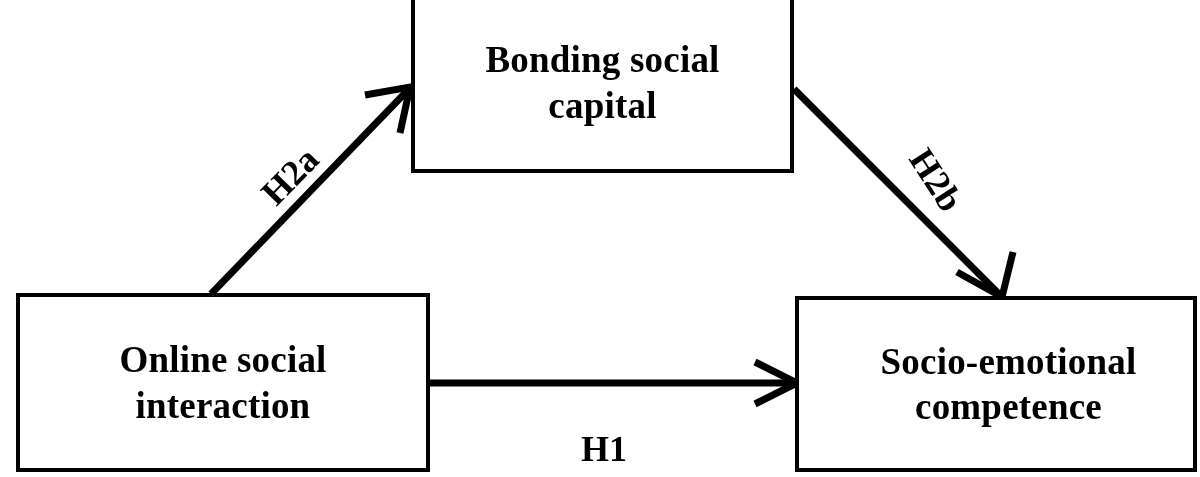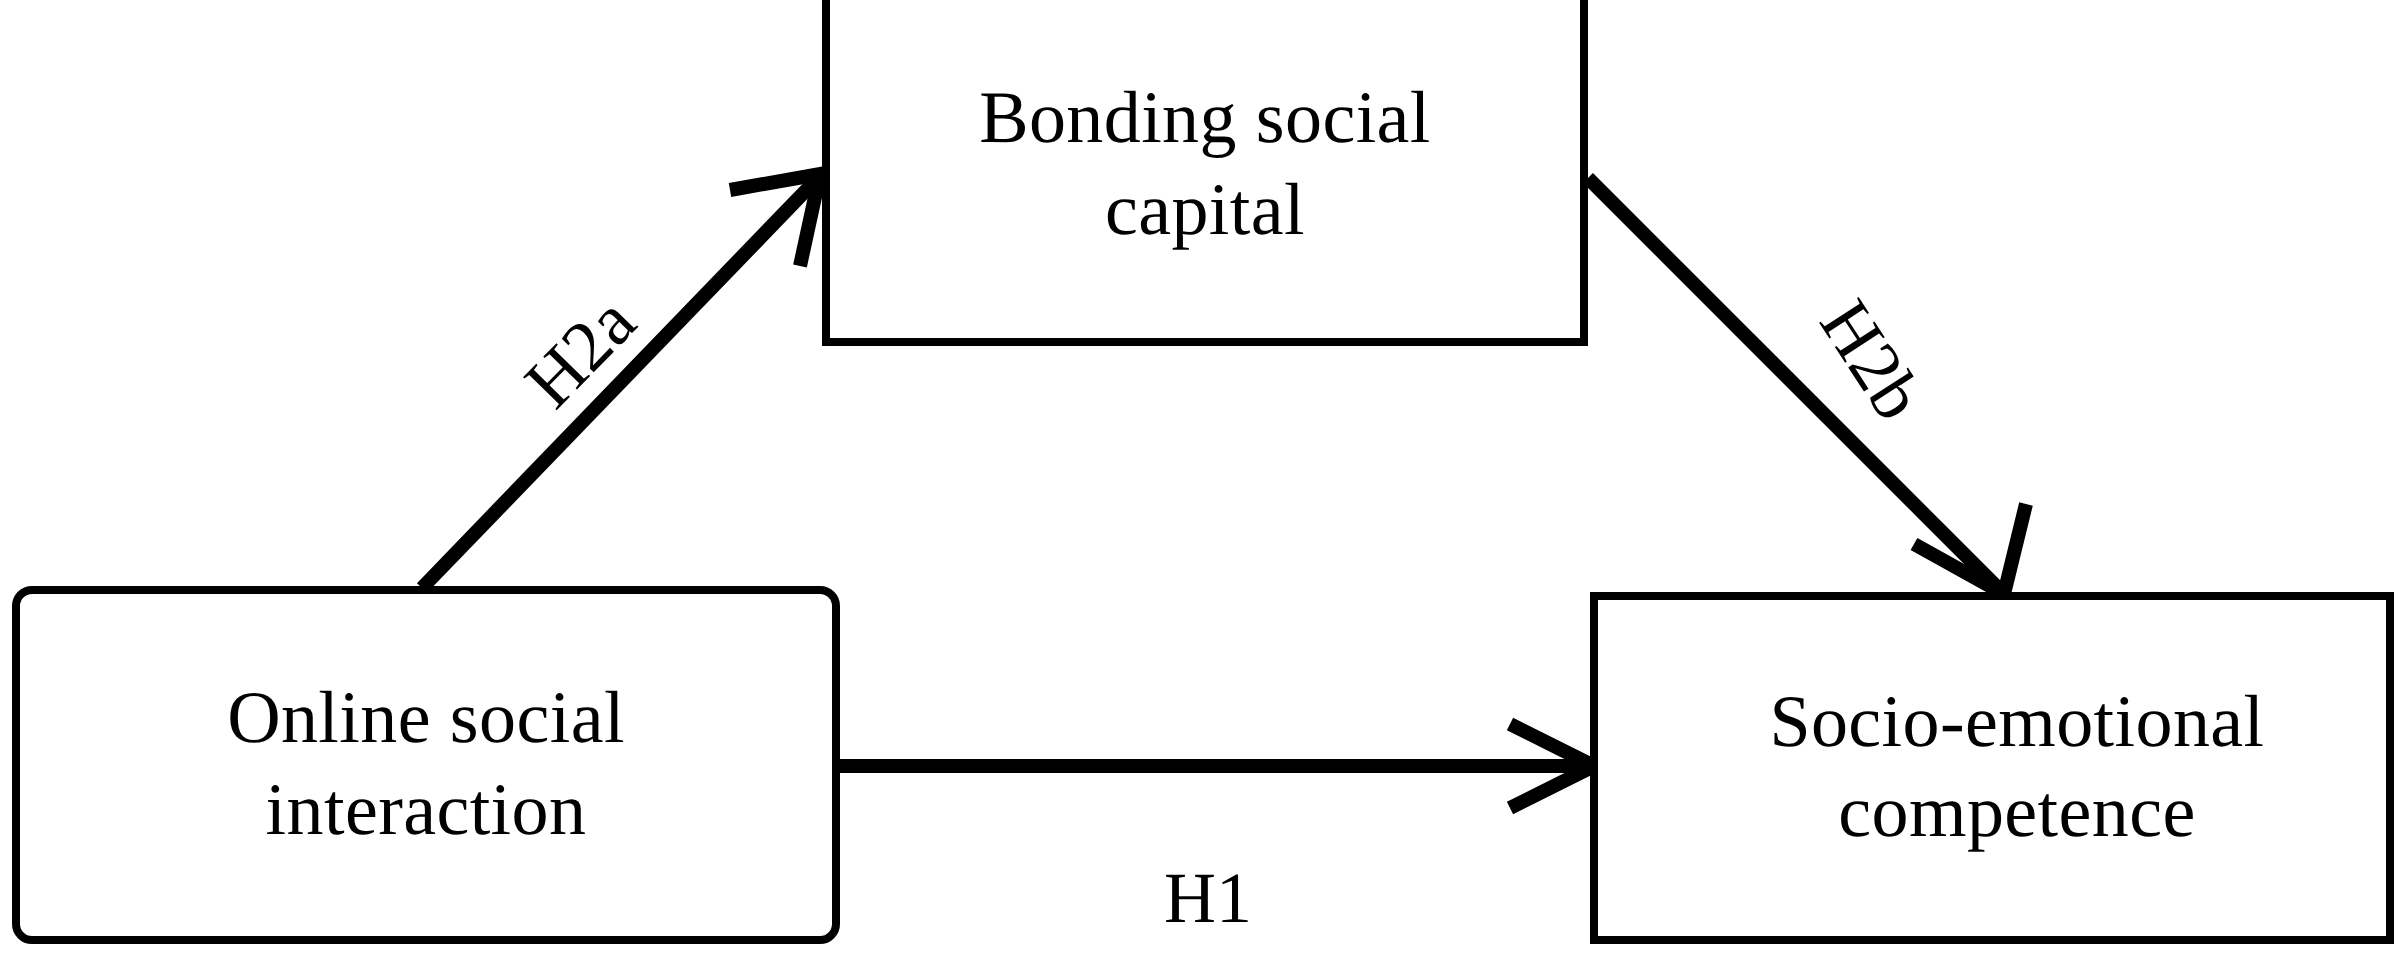--- a/index.html
+++ b/index.html
@@ -8,20 +8,21 @@
     padding: 0;
     background: #ffffff;
   }
   #canvas {
     position: relative;
     width: 1200px;
     height: 477px;
     background: #ffffff;
     overflow: hidden;
     font-family: "Liberation Serif", "DejaVu Serif", serif;
+    font-weight: bold;
   }
   .node-box {
     position: absolute;
     box-sizing: border-box;
     border: 4px solid #000000;
     background: #ffffff;
     display: flex;
     align-items: center;
     justify-content: center;
     text-align: center;
@@ -37,25 +38,24 @@
     white-space: pre-line;
   }
   
   #box-bonding-social-capital {
     left: 411px;
     top: -8px;
     width: 383px;
     height: 181px;
   }
   #box-online-social-interaction {
-    left: 6px;
+    left: 16px;
     top: 293px;
     width: 414px;
     height: 179px;
-    border-radius: 10px;
   }
   #box-socio-emotional-competence {
     left: 795px;
     top: 296px;
     width: 402px;
     height: 176px;
     padding-left: 25px;
   }
   
   #edges {

